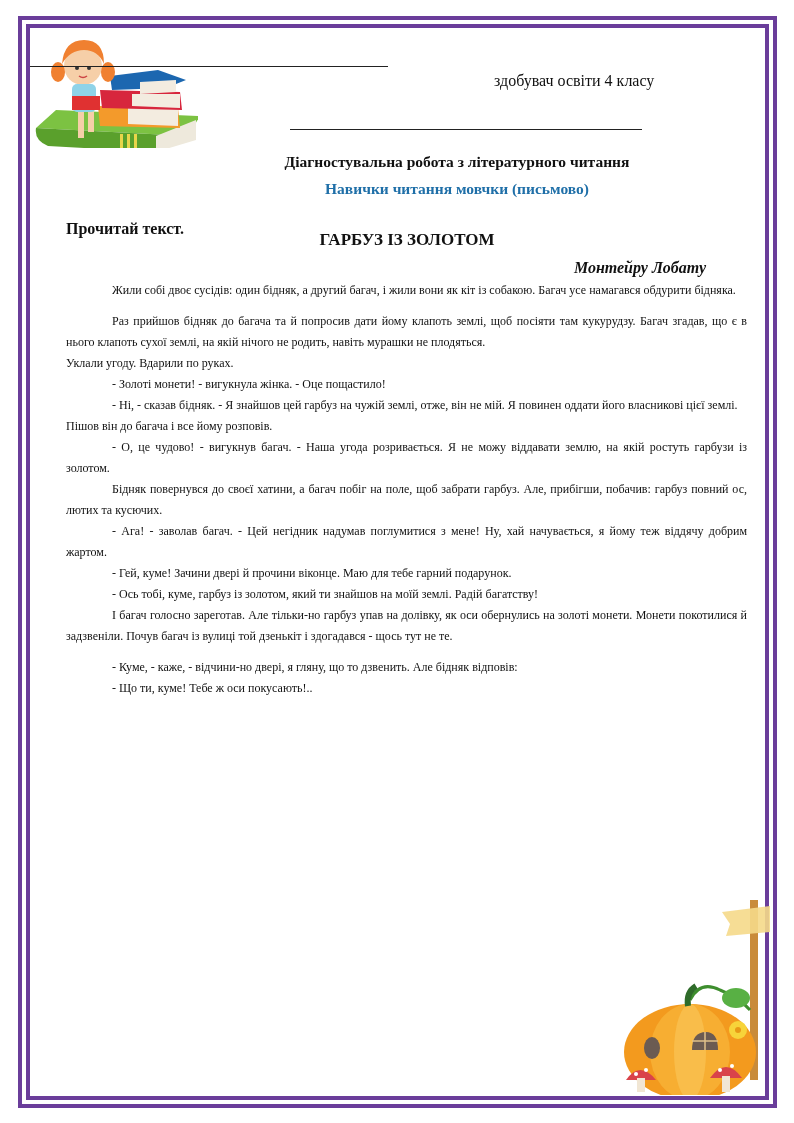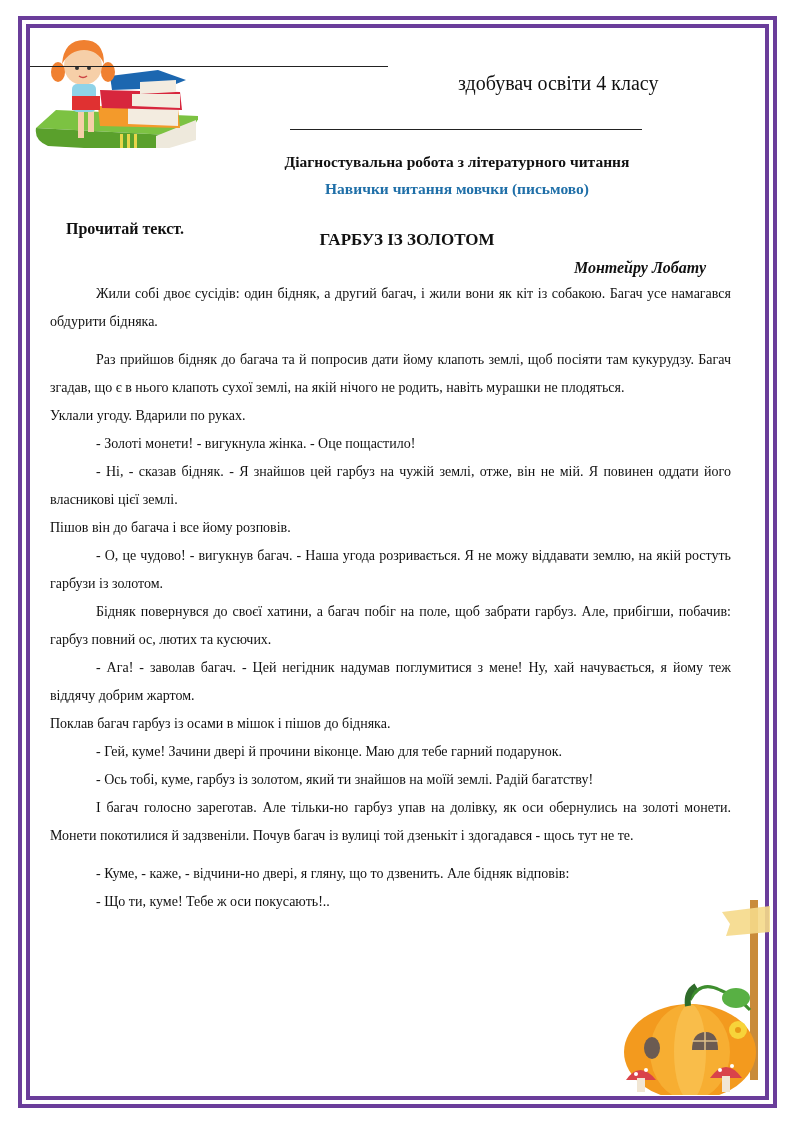--- a/index.html
+++ b/index.html
@@ -6,32 +6,32 @@
     body { width: 794px; height: 1123px; position: relative; overflow: hidden;
            font-family: "Liberation Serif", "DejaVu Serif", serif; color: #111; }
 
     .border-outer { position: absolute; left: 18px; top: 16px; width: 751px; height: 1084px;
                     border: 4px solid #6a3d9a; box-sizing: content-box; }
     .border-inner { position: absolute; left: 26px; top: 24px; width: 735px; height: 1068px;
                     border: 4px solid #6a3d9a; box-sizing: content-box; }
 
     .line { position: absolute; height: 1px; background: #222; }
 
-    .student-label { position: absolute; left: 458px; top: 72px; font-size: 20px; }
+    .student-label { position: absolute; left: 494px; top: 72px; font-size: 16px; }
 
     .title { position: absolute; left: 0; width: 794px; text-align: center; font-weight: bold; }
     .title-main { top: 153px; font-size: 15.5px; left: 60px; }
     .title-sub  { top: 180px; font-size: 15.5px; color: #1f6fa8; left: 60px; }
 
     .instruction { position: absolute; left: 66px; top: 220px; font-size: 16px; font-weight: bold; }
     .story-title { position: absolute; left: 0; width: 794px; text-align: center; top: 230px;
                    font-size: 17px; font-weight: bold; left: 10px; }
     .author { position: absolute; right: 88px; top: 259px; font-size: 16px; font-weight: bold; font-style: italic; }
 
-    .story { position: absolute; left: 50px; top: 280px; width: 681px; font-size: 14px; line-height: 28px; }
+    .story { position: absolute; left: 66px; top: 280px; width: 681px; font-size: 12px; line-height: 21px; }
     .story p { margin: 0; text-align: justify; text-indent: 46px; }
     .story p.noindent { text-indent: 0; }
     .story p.gap { margin-top: 10px; }
 
     
     .illus-girl { position: absolute; left: 28px; top: 28px; width: 170px; height: 120px; }
     .illus-pumpkin { position: absolute; left: 610px; top: 880px; width: 160px; height: 215px; }
   </style>
 </head>
 <body>
@@ -85,21 +85,20 @@
 <div class="story">
   <p>Жили собі двоє сусідів: один бідняк, а другий багач, і жили вони як кіт із собакою. Багач усе намагався обдурити бідняка.</p>
   <p class="gap">Раз прийшов бідняк до багача та й попросив дати йому клапоть землі, щоб посіяти там кукурудзу. Багач згадав, що є в нього клапоть сухої землі, на якій нічого не родить, навіть мурашки не плодяться.</p>
   <p class="noindent">Уклали угоду. Вдарили по руках.</p>
   <p>-  Золоті монети! - вигукнула жінка. - Оце пощастило!</p>
   <p>-  Ні, - сказав бідняк. - Я знайшов цей гарбуз на чужій землі, отже, він не мій. Я повинен оддати його власникові цієї землі.</p>
   <p class="noindent">Пішов він до багача і все йому розповів.</p>
   <p>-  О, це чудово! - вигукнув багач. - Наша угода розривається. Я не можу віддавати землю, на якій ростуть гарбузи із золотом.</p>
   <p>Бідняк повернувся до своєї хатини, а багач побіг на поле, щоб забрати гарбуз. Але, прибігши, побачив: гарбуз повний ос, лютих та кусючих.</p>
   <p>-  Ага! - заволав багач. - Цей негідник надумав поглумитися з мене! Ну, хай начувається, я йому теж віддячу добрим жартом.</p>
-  <p class="noindent">Поклав багач гарбуз із осами в мішок і пішов до бідняка.</p>
   <p>-  Гей, куме! Зачини двері й прочини віконце. Маю для тебе гарний подарунок.</p>
   <p>-  Ось тобі, куме, гарбуз із золотом, який ти знайшов на моїй землі. Радій багатству!</p>
   <p>І багач голосно зареготав. Але тільки-но гарбуз упав на долівку, як оси обернулись на золоті монети. Монети покотилися й задзвеніли. Почув багач із вулиці той дзенькіт і здогадався - щось тут не те.</p>
   <p class="gap">-  Куме, - каже, - відчини-но двері, я гляну, що то дзвенить. Але бідняк відповів:</p>
   <p>-  Що ти, куме! Тебе ж оси покусають!..</p>
 </div>
 
 <svg class="illus-pumpkin" viewBox="0 0 160 215">
 
   <rect x="140" y="20" width="8" height="180" fill="#c98b3a"></rect>

